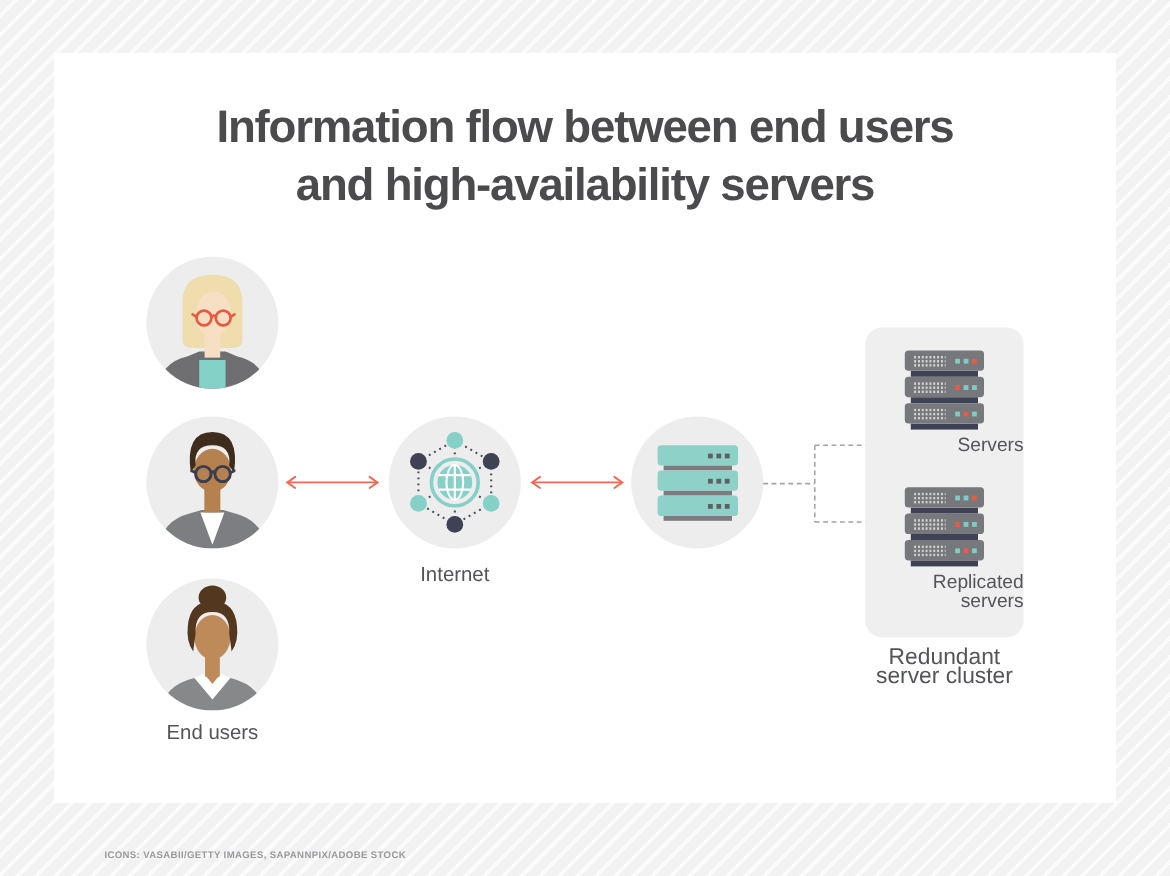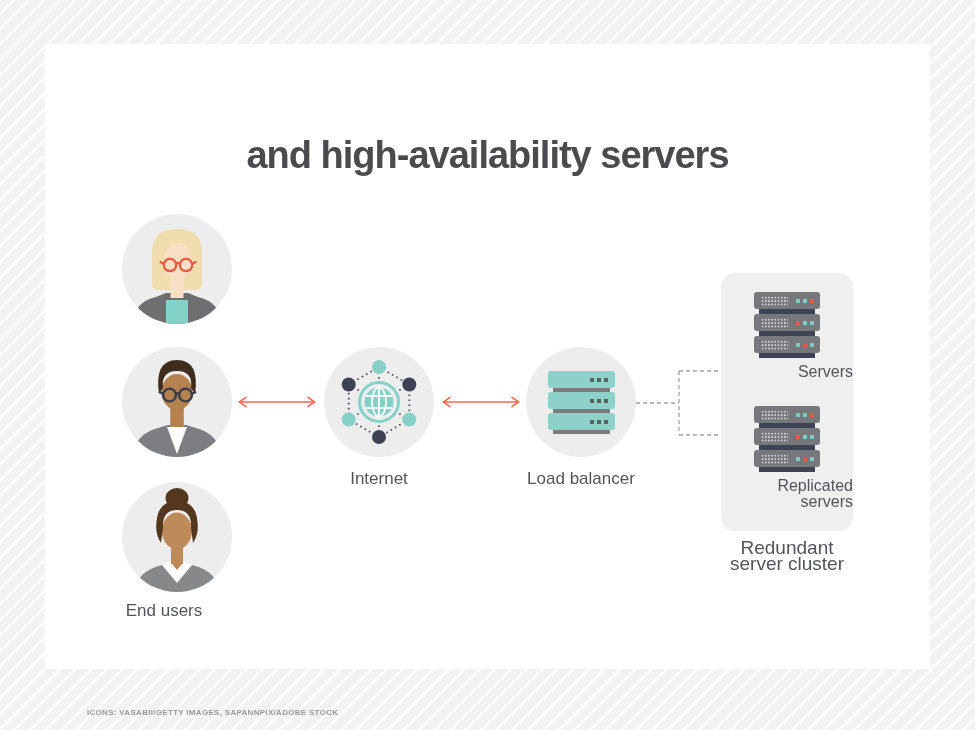--- a/index.html
+++ b/index.html
@@ -40,21 +40,21 @@
   .brand svg{display:block;margin:0 3px -1px 0;}
   .brand-name{font-size:13px;font-weight:bold;color:#8a8c8e;letter-spacing:-0.3px;line-height:14px;}
 </style>
 </head>
 <body>
 
 <div class="page">
   <div class="card"></div>
 
   <h1 class="title" style="margin:0;">
-    <br>
+    <span>Information flow between end users</span><br>
     <span>and high-availability servers</span>
   </h1>
 
   <div class="circle" style="left:122px;top:214px;">
     <svg width="110" height="110" viewBox="0 0 110 110">
       <clipPath id="c1">
           <circle cx="55" cy="55" r="55"></circle>
         </clipPath>
       <g clip-path="url(#c1)">
         <path d="M30 70 L30 38 Q30 15 55 15 Q80 15 80 38 L80 70 Q80 76 72 76 L38 76 Q30 76 30 70 Z" fill="#efddae"></path>
@@ -108,21 +108,21 @@
         <path d="M12 110 Q15 89 40 83 L55 92 L70 83 Q95 89 98 110 Z" fill="#87888a"></path>
         <path d="M40 83 L55 101 L70 83 L62 79.5 L55 88 L48 79.5 Z" fill="#ffffff"></path>
         <rect x="49" y="58" width="12" height="24" fill="#bf8a59"></rect>
         <ellipse cx="55" cy="49" rx="15" ry="18.5" fill="#bf8a59"></ellipse>
         <ellipse cx="55" cy="16" rx="11.5" ry="10" fill="#53381f"></ellipse>
         <path d="M39 61 Q33 52 34.5 40 Q36 19 55 19 Q74 19 75.5 40 Q77 52 71 61 L69 46 Q70 28 55 28 Q40 28 41 46 Z" fill="#53381f"></path>
       </g>
     </svg>
   </div>
 
-  <div class="node-label" style="left:109px;top:601px;width:110px;">End users</div>
+  <div class="node-label" style="left:122px;top:601px;width:110px;">End users</div>
 
   <div class="circle" style="left:324px;top:347px;">
     <svg width="110" height="110" viewBox="0 0 110 110">
       <g stroke="#494c59" stroke-width="1.8" stroke-dasharray="1.6 3.4" fill="none">
         <path d="M55 20 L85.3 37.5 L85.3 72.5 L55 90 L24.7 72.5 L24.7 37.5 Z"></path>
         <path d="M55 20 L55 55 M85.3 37.5 L55 55 M85.3 72.5 L55 55 M55 90 L55 55 M24.7 72.5 L55 55 M24.7 37.5 L55 55"></path>
       </g>
       <circle cx="55" cy="55" r="21.5" fill="#ededee"></circle>
       <circle cx="55" cy="55" r="19.5" fill="none" stroke="#85d0c7" stroke-width="3"></circle>
       <circle cx="55" cy="55" r="14.5" fill="#85d0c7"></circle>
@@ -163,21 +163,20 @@
         <div class="lb-unit">
           <div class="led-row">
             <span class="led led--dark"></span>
             <span class="led led--dark"></span>
             <span class="led led--dark"></span>
           </div>
         </div>
         <div class="lb-bar"></div>
       </div>
   </div>
-  <div class="node-label" style="left:466px;top:469px;width:230px;">Load balancer</div>
 
   <svg class="arrow" style="left:234px;top:395px;" width="86" height="14" viewBox="0 0 86 14">
     <g stroke="#ee6a52" stroke-width="1.6" fill="none" stroke-linecap="round">
       <line x1="6" y1="7" x2="80" y2="7"></line>
       <path d="M12 2.4 L5.4 7 L12 11.6"></path>
       <path d="M74 2.4 L80.6 7 L74 11.6"></path>
     </g>
   </svg>
   <svg class="arrow" style="left:438px;top:395px;" width="86" height="14" viewBox="0 0 86 14">
     <g stroke="#ee6a52" stroke-width="1.6" fill="none" stroke-linecap="round">

